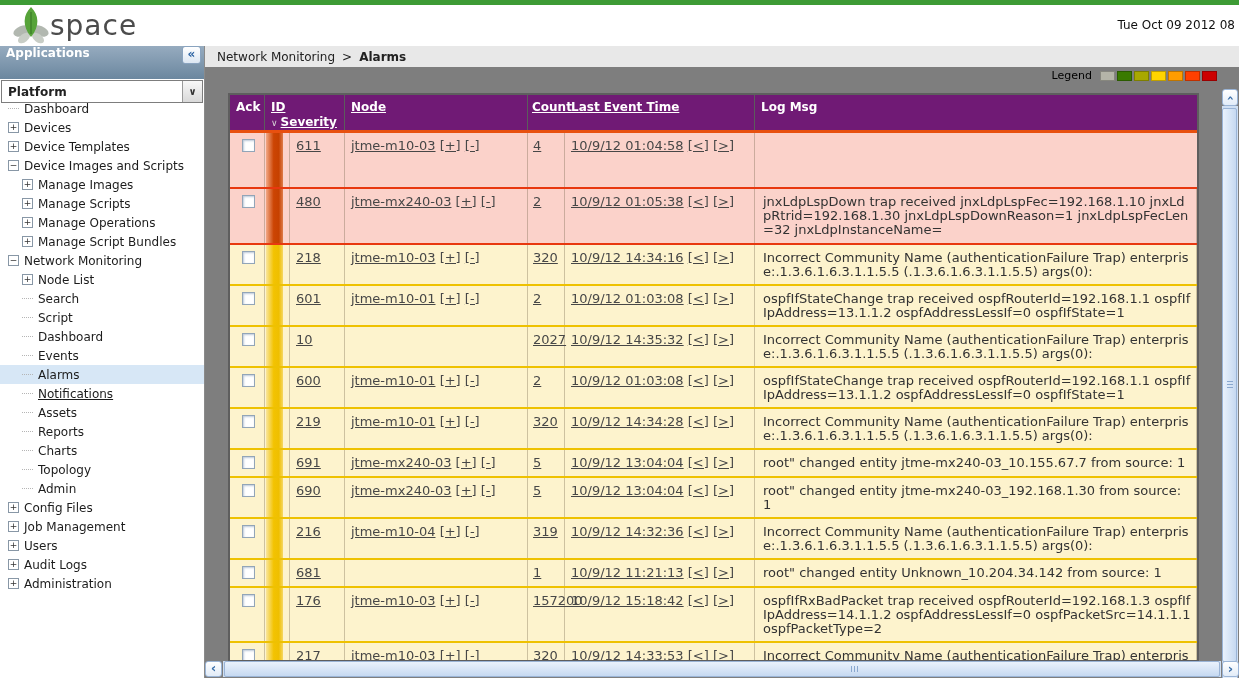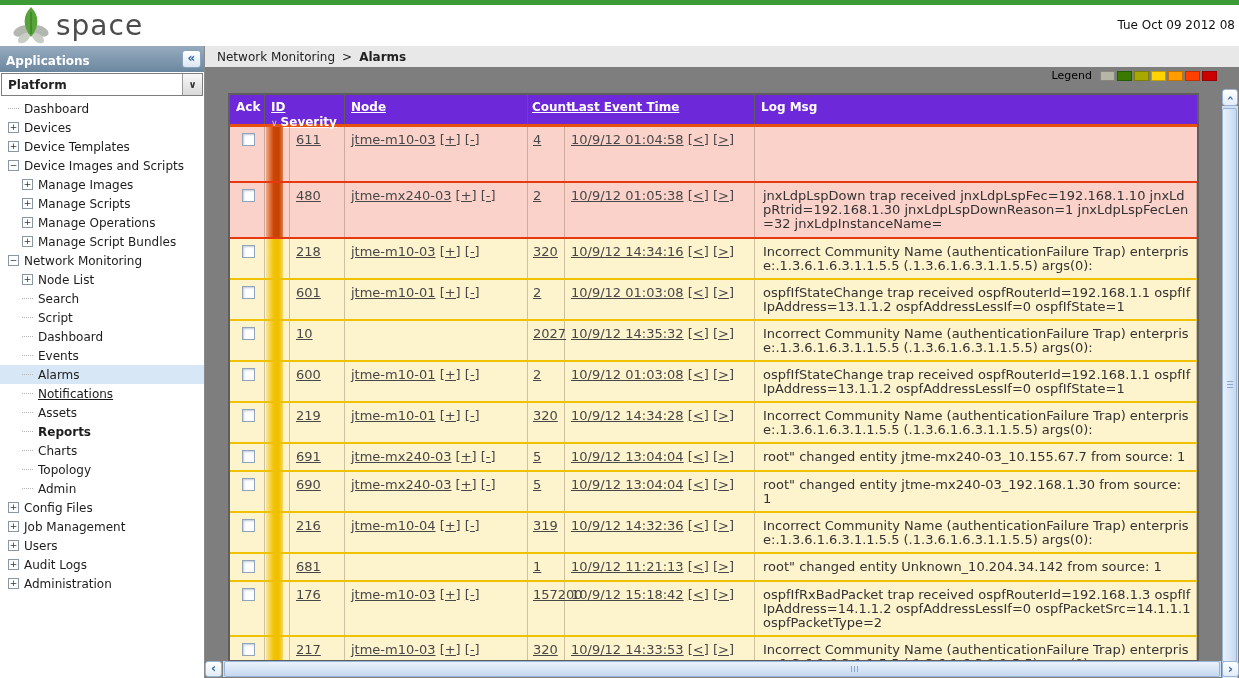--- a/index.html
+++ b/index.html
@@ -1,27 +1,27 @@
 <!DOCTYPE html>
 <html><head>
 <meta charset="utf-8">
 <style>
   html,body{margin:0;padding:0}
   body{width:1239px;height:678px;overflow:hidden;position:relative;background:#fff;
        font-family:"DejaVu Sans","Liberation Sans",sans-serif;font-size:12px;color:#222}
   .topbar{height:5px;background:#3d9b35}
   
   .appheader{height:41px;position:relative;background:#fff}
-  .logo{position:absolute;left:12px;top:1px;display:flex;align-items:flex-end;gap:6px}
+  .logo{position:absolute;left:12px;top:1px;display:flex;align-items:flex-end;}
   .logo-text{font-size:28px;color:#4c4c4c;letter-spacing:1px;line-height:40px}
   .datetime{position:absolute;right:4px;top:13px;font-size:12px;color:#111;white-space:nowrap}
   
   .sidebar{position:absolute;left:0;top:46px;width:204px;bottom:0;background:#fff;border-right:1px solid #8a8a8a}
   .sidebar-header{height:22px;background:linear-gradient(#96abbf,#6b879f);color:#fff;font-weight:bold;
-       display:flex;align-items:flex-end;justify-content:space-between;padding:0 3px 4px 6px;font-size:12px}
+       display:flex;align-items:flex-start;justify-content:space-between;padding:0 3px 11px 6px;font-size:12px}
   .collapse-btn{width:17px;height:16px;background:linear-gradient(#ffffff,#dce7f2);border:1px solid #89a3bf;
        border-radius:3px;color:#2a62a2;font-size:12px;line-height:14px;text-align:center;font-weight:bold;cursor:pointer}
   .platform{height:21px;border:1px solid #7d7d7d;margin:1px;display:flex;align-items:center;
        justify-content:space-between;padding-left:6px;font-weight:bold;background:#fff}
   .platform-arrow{width:19px;height:100%;background:linear-gradient(#f8f8f8,#d9d9d9);border-left:1px solid #9a9a9a;
        display:flex;align-items:center;justify-content:center;font-size:10px;color:#333;cursor:pointer}
   .tree{position:absolute;top:49px;left:0;right:0;bottom:0;overflow:hidden;padding-top:4px}
   .tree-item{height:19px;display:flex;align-items:center;white-space:nowrap;cursor:pointer;color:#1c1c1c}
   .tree-item.selected{background:#d7e7f6}
   .expander{width:11px;height:11px;box-sizing:border-box;border:1px solid #8897a6;background:#fff;font-size:9px;
@@ -31,21 +31,21 @@
   .content{position:absolute;left:205px;top:46px;right:0;bottom:0}
   .breadcrumb{height:21px;background:#e8e8e8;display:flex;align-items:center;padding-left:12px;gap:7px}
   .crumb-current{font-weight:bold}
   .graypanel{position:absolute;top:21px;left:0;right:0;bottom:0;background:#7e7e7e}
   .legend{position:absolute;top:2px;right:22px;display:flex;align-items:center;font-size:11px;color:#000}
   .legend-label{margin-right:6px}
   .chip{width:15px;height:10px;margin-left:2px;border:1px solid rgba(0,0,0,.25);box-sizing:border-box}
   
   .table-wrap{position:absolute;left:25px;top:28px;width:967px;height:565px;overflow:hidden;
        box-shadow:0 0 0 2px #5e5e5e;background:#7e7e7e}
-  .thead{display:flex;background:#6d28d9;color:#fff;font-weight:bold;height:32px;box-sizing:border-box;
+  .thead{display:flex;background:#701a75;color:#fff;font-weight:bold;height:38px;box-sizing:border-box;
        border-bottom:3px solid #e8500f}
   .th{box-sizing:border-box;padding:5px 2px 0 6px;border-right:1px solid #5c5c5c;line-height:15px}
   .th:last-child{border-right:none}
   .th.c-ack{width:35px}
   .th.c-idsev{width:80px}
   .th.c-node{width:183px}
   .th.c-count{width:37px;padding-left:4px;border-right:none;overflow:visible;white-space:nowrap;z-index:2}
   .th.c-time{width:190px}
   .th.c-msg{width:442px}
   .u{text-decoration:underline;cursor:pointer}
@@ -181,21 +181,21 @@
         <span>Alarms</span>
       </div>
       <div class="tree-item" style="padding-left: 22px; text-decoration: underline;">
         <span class="stub"></span>
         <span>Notifications</span>
       </div>
       <div class="tree-item" style="padding-left: 22px;">
         <span class="stub"></span>
         <span>Assets</span>
       </div>
-      <div class="tree-item" style="padding-left: 22px; font-weight: bold;">
+      <div class="tree-item" style="padding-left: 22px;">
         <span class="stub"></span>
         <span>Reports</span>
       </div>
       <div class="tree-item" style="padding-left: 22px;">
         <span class="stub"></span>
         <span>Charts</span>
       </div>
       <div class="tree-item" style="padding-left: 22px;">
         <span class="stub"></span>
         <span>Topology</span>

